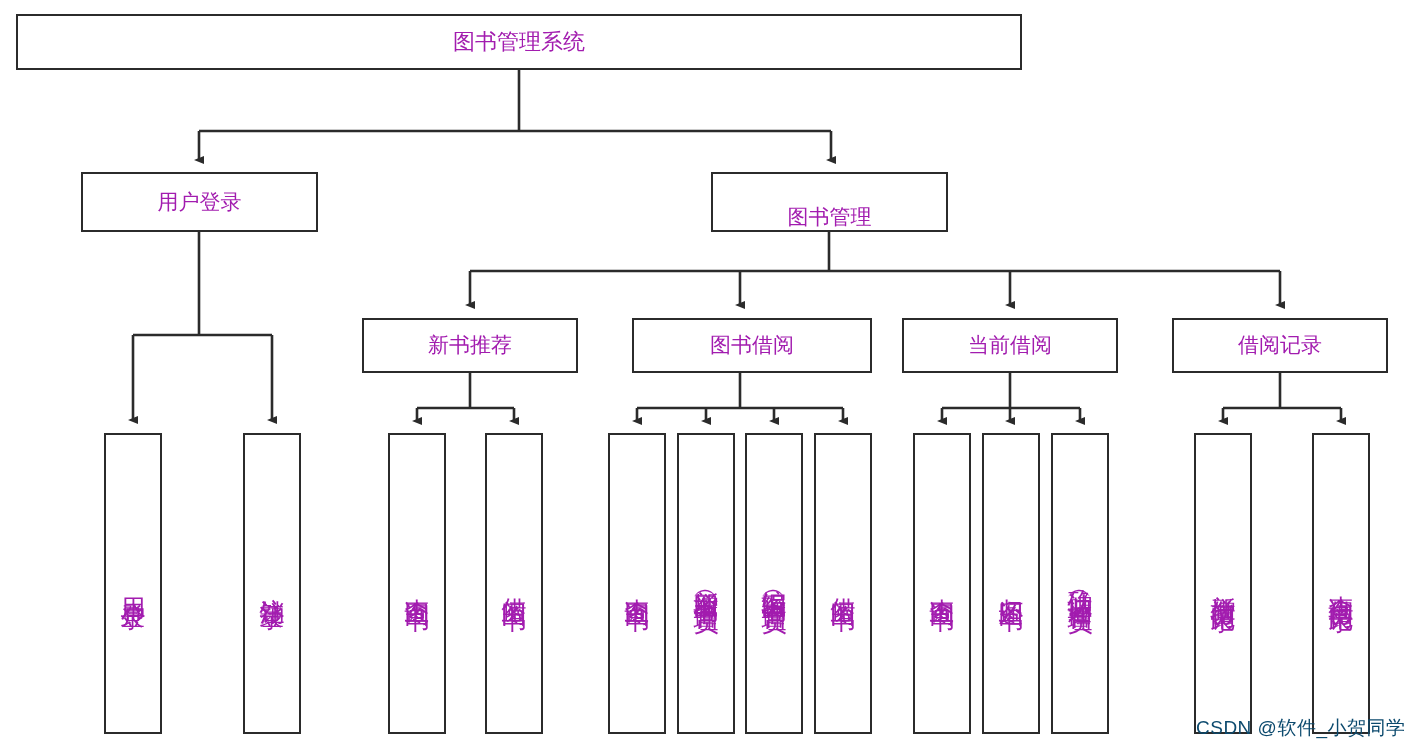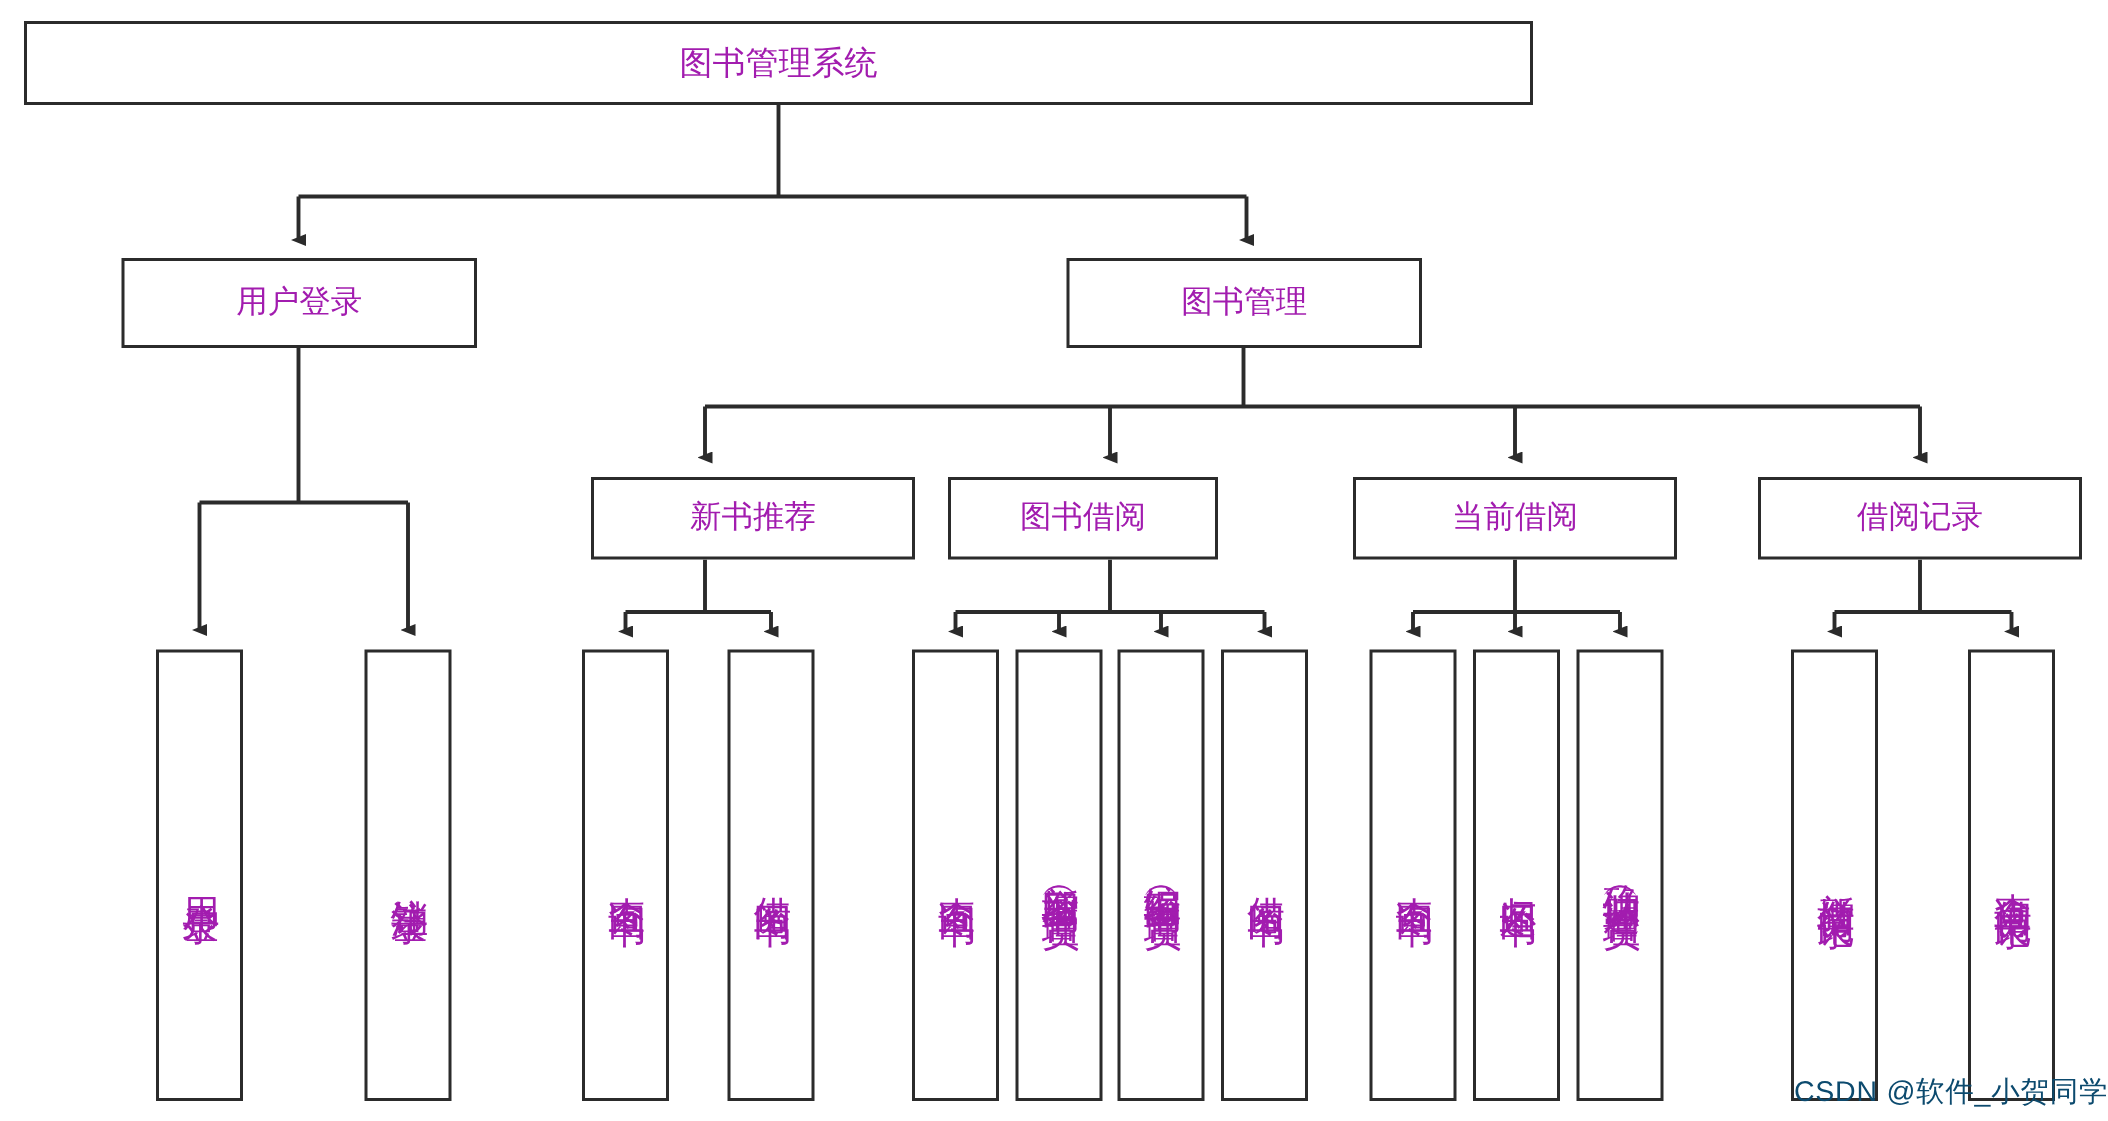--- a/index.html
+++ b/index.html
@@ -121,28 +121,28 @@
     </g>
   </svg>
 
   <div class="node root horiz" style="left:16px; top:14px; width:1006px; height:56px;">
     <span class="label">图书管理系统</span>
   </div>
 
   <div class="node horiz" style="left:81px; top:172px; width:237px; height:60px;">
     <span class="label">用户登录</span>
   </div>
-  <div class="node horiz" style="left:711px; top:172px; width:237px; height:60px;">
+  <div class="node horiz" style="left:711px; top:172px; width:237px; height:60px;align-items:flex-end;">
     <span class="label">图书管理</span>
   </div>
 
-  <div class="node horiz" style="left:362px; top:318px; width:216px; height:55px;margin-left:32px;">
+  <div class="node horiz" style="left:362px; top:318px; width:216px; height:55px;">
     <span class="label">新书推荐</span>
   </div>
-  <div class="node horiz" style="left:632px; top:318px; width:180px; height:55px;">
+  <div class="node horiz" style="left:632px; top:318px; width:240px; height:55px;">
     <span class="label">图书借阅</span>
   </div>
   <div class="node horiz" style="left:1172px; top:318px; width:216px; height:55px;">
     <span class="label">借阅记录</span>
   </div>
   <div class="node horiz" style="left:902px; top:318px; width:216px; height:55px;">
     <span class="label">当前借阅</span>
   </div>
 
   <div class="node leaf" style="left:104px; top:433px; width:58px; height:301px;">

